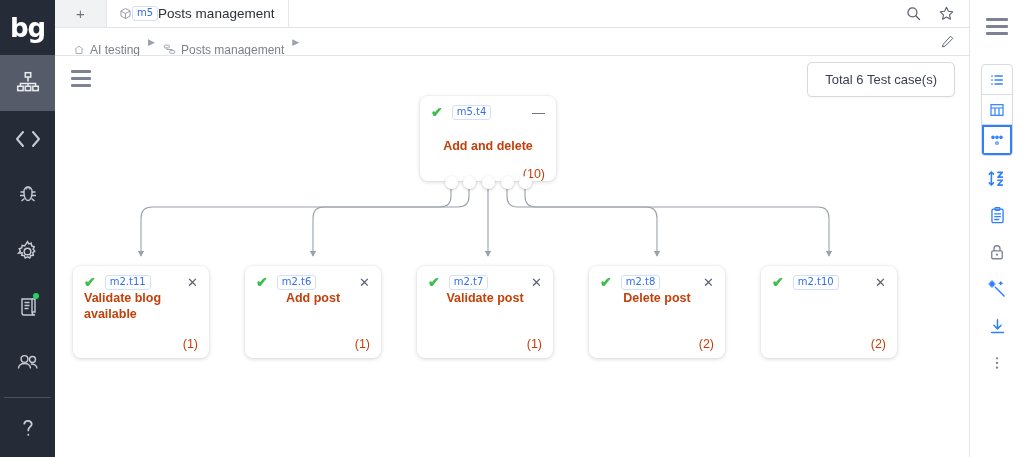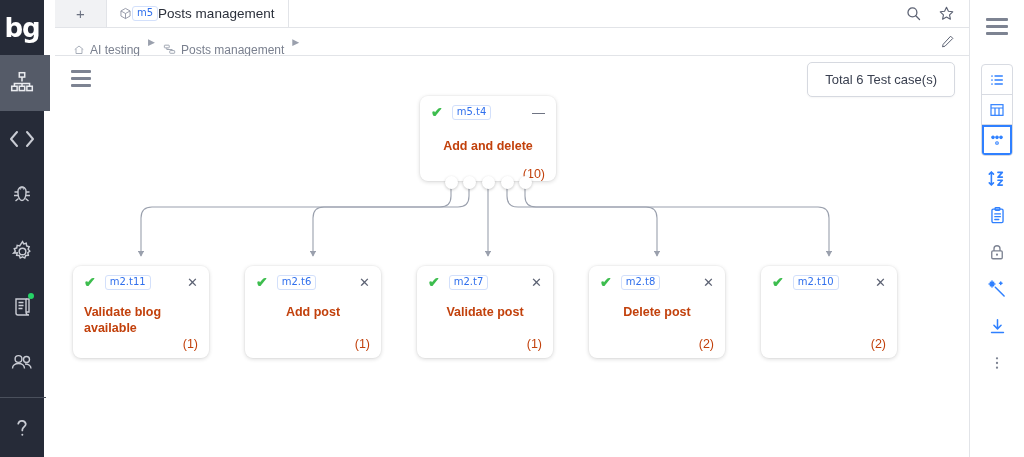--- a/index.html
+++ b/index.html
@@ -5,21 +5,21 @@
   * { box-sizing: border-box; margin: 0; padding: 0; }
   html, body {
     width: 1024px; height: 457px;
     font-family: "Liberation Sans", sans-serif;
     background: #ffffff; overflow: hidden;
   }
   .app { position: relative; width: 1024px; height: 457px; }
 
   
   .left-rail {
-    position: absolute; left: 0; top: 0; width: 44px; height: 457px;
+    position: absolute; left: 0; top: 0; width: 55px; height: 457px;
     background: #262b38; display: flex; flex-direction: column; align-items: center; text-align: right;
   }
   .logo {
     width: 55px; height: 55px; display: flex; align-items: center; justify-content: center;
     color: #fff; font-size: 26px; font-weight: bold; letter-spacing: -1px;
     font-family: "DejaVu Sans", sans-serif;
   }
   .rail-item {
     width: 55px; height: 56px; display: flex; align-items: center; justify-content: center;
     position: relative; color: #c9ccd4;
@@ -94,21 +94,21 @@
   .node-title {
     font-size: 12.5px; color: #c2410c; line-height: 16px; font-weight: bold;
   }
   .node-count { font-size: 12.5px; color: #c2410c; text-align: right; }
 
   .node.parent { left: 365px; top: 40px; width: 136px; height: 85px; }
   .node.parent .node-title { text-align: center; margin-top: 18px; }
   .node.parent .node-count { margin-top: 13px; }
 
   .node.child { top: 210px; width: 136px; height: 92px; }
-  .node.child .node-title { margin-top: 14px; }
+  .node.child .node-title { }
   .node.child .node-count { position: absolute; right: 11px; bottom: 7px; }
   .node.child.c0 { left: 18px; }
   .node.child.c1 { left: 190px; text-align: center; }
   .node.child.c2 { left: 362px; text-align: center; }
   .node.child.c3 { left: 534px; text-align: center; }
   .node.child.c4 { left: 706px; }
 
   .port {
     position: absolute; width: 13px; height: 13px; border-radius: 50%;
     background: #fff; box-shadow: 0 1px 3px rgba(0,0,0,.22); top: 120px;

